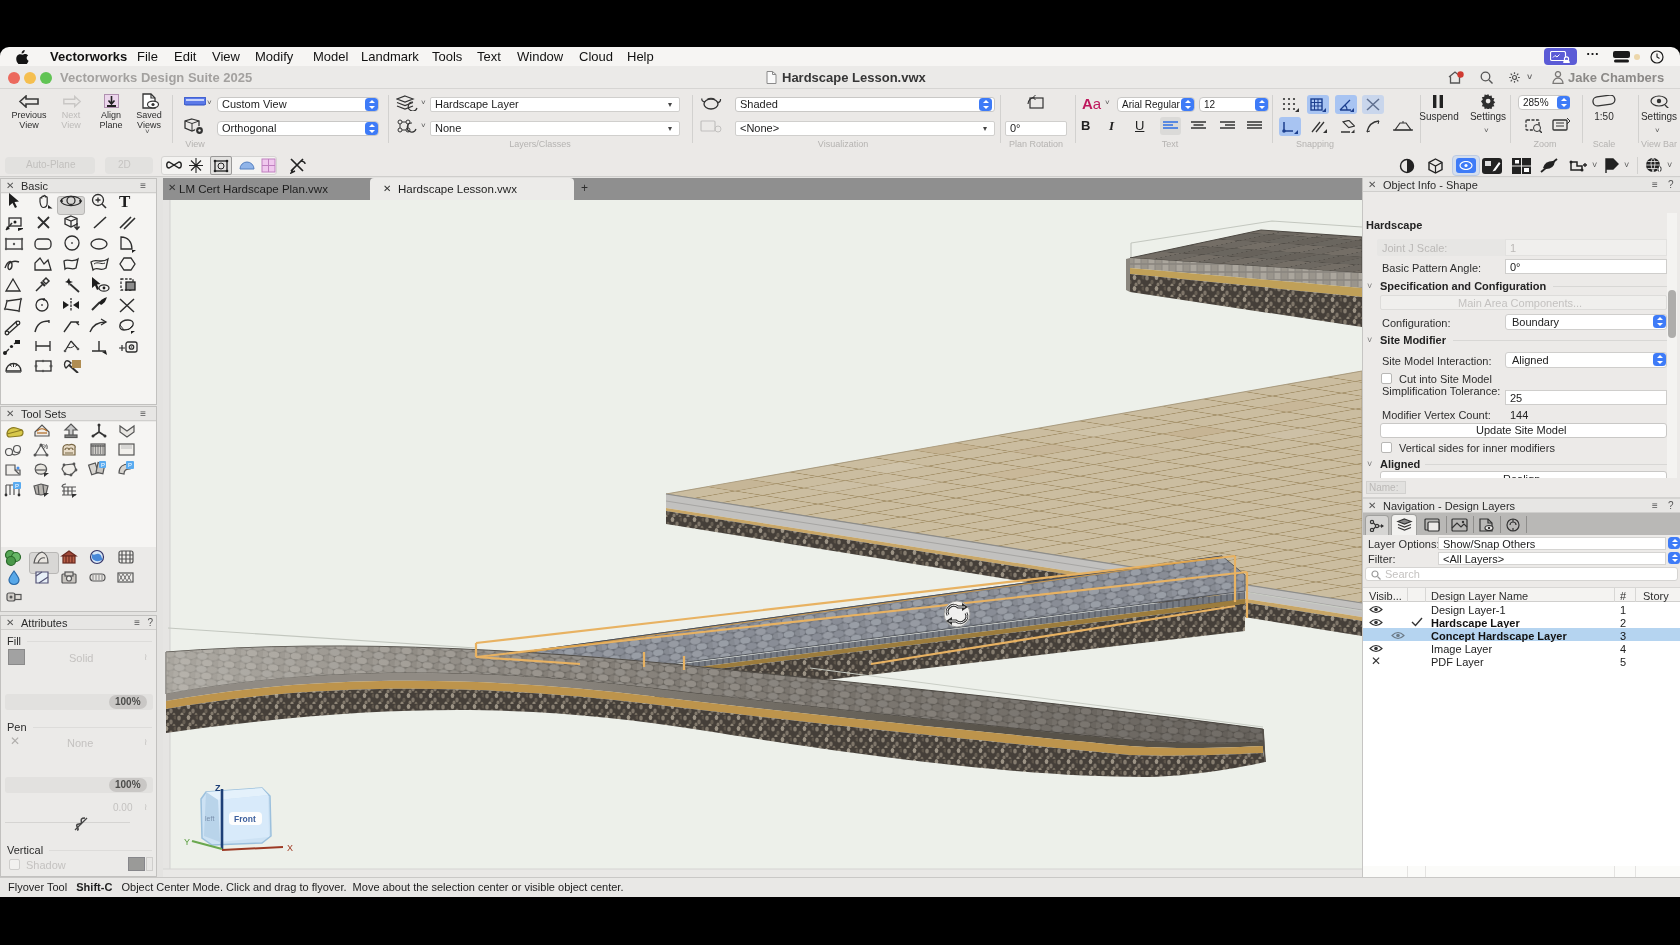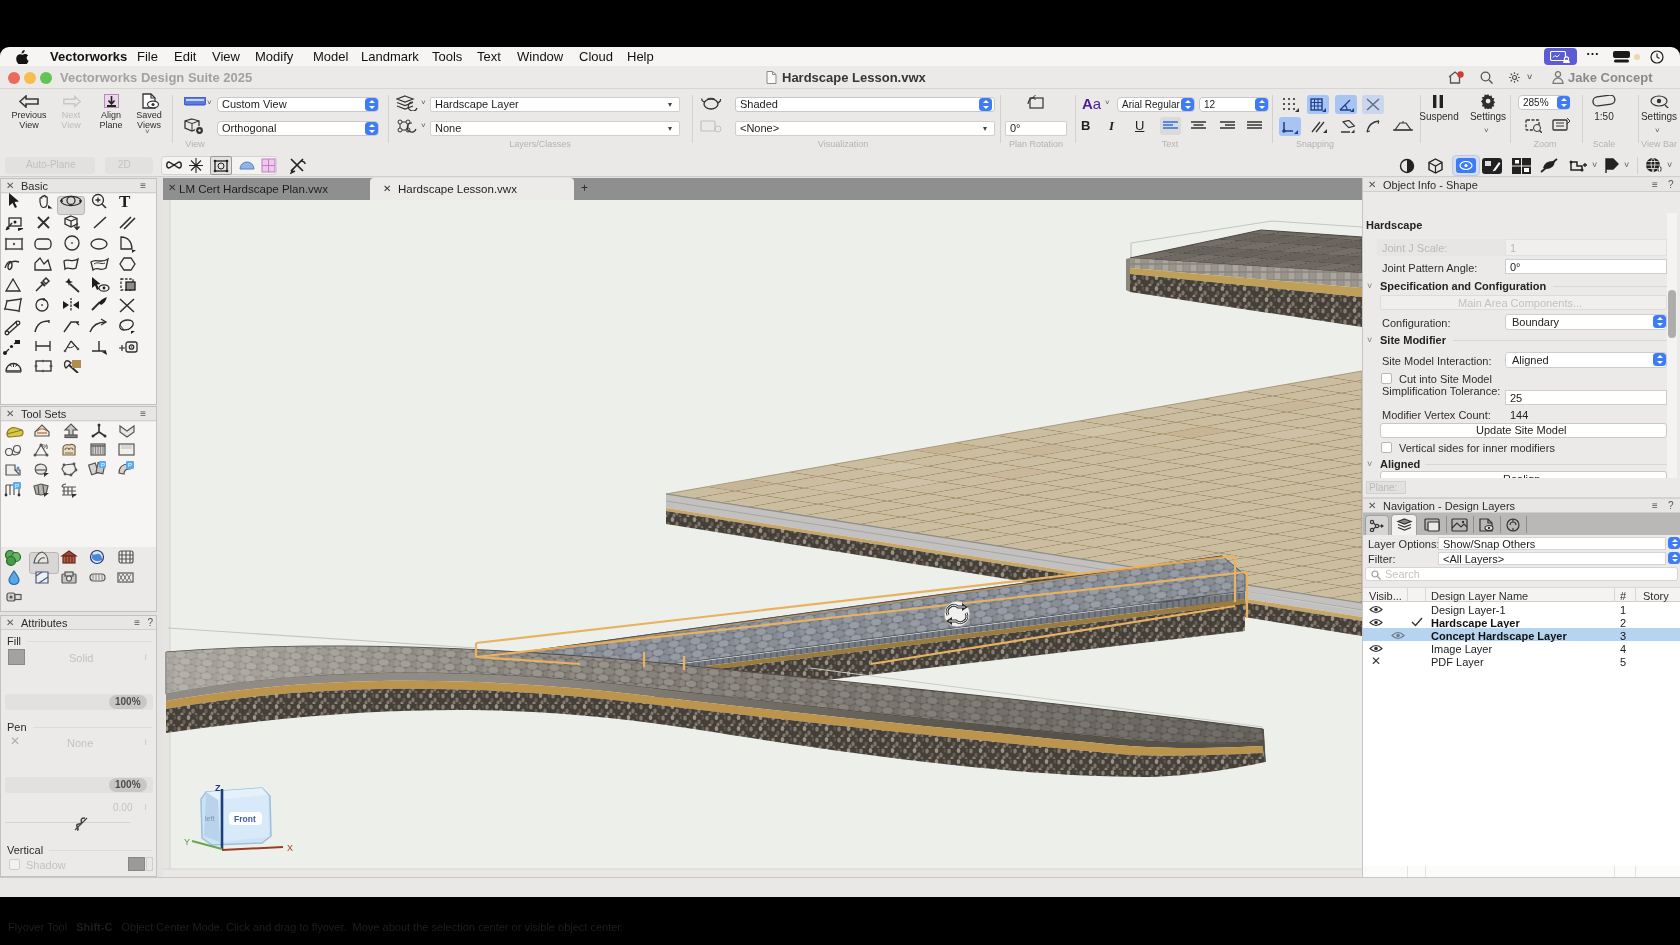--- a/index.html
+++ b/index.html
@@ -47,21 +47,21 @@
 .phead .x { position:absolute; left:5px; top:1px; color:#555; font-size:10px; }
 .phead .nm { position:absolute; left:20px; top:1px; }
 .phead .eq { position:absolute; right:10px; top:1px; color:#555; font-size:10px; letter-spacing:0; }
 .phead .q { position:absolute; right:3px; top:1px; color:#555; font-size:10px; }
 
 
 #rightcol { position:absolute; top:1px; left:1362px; width:318px; height:700px; background:#eceae8; border-left:1px solid #c6c5c3; }
 
 
 #statusbar { position:absolute; top:877px; left:0; width:1680px; height:20px; background:#e9e8e6; border-top:1px solid #c9c8c6; font-size:11px; color:#1e1e1e; }
-#statusbar span { position:absolute; top:3px;margin-top:40px; }
+#statusbar span { position:absolute; top:3px; }
 </style>
 </head>
 <body>
 <div id="page">
 
 <div id="menubar">
   <svg class="mi" style="left:16px;top:3px" width="13" height="14" viewBox="0 0 13 14">
         <path fill="#141414" d="M8.7 0c.1.9-.3 1.8-.8 2.4-.6.7-1.5 1.2-2.3 1.1-.1-.9.4-1.8.9-2.4C7.1.4 8 .0 8.7 0z"></path>
         <path fill="#141414" d="M6.4 4.2c.9 0 1.7.5 2.4.5.6 0 1.4-.6 2.6-.6.5 0 1.9.2 2.7 1.5-2.1 1.3-1.8 4.2.5 5.2-.4 1-.6 1.5-1.1 2.2-.6.9-1.4 2-2.4 2-1 0-1.3-.6-2.5-.6-1.2 0-1.6.6-2.5.6-1 0-1.8-1-2.4-1.9C2.3 11.4 1.6 8 3 5.9c.7-1.1 1.9-1.7 3.4-1.7z" transform="translate(-2,0)"></path>
       </svg>
@@ -117,21 +117,21 @@
       </svg>
   <svg class="abs" style="left:1508px;top:5px" width="13" height="13" viewBox="0 0 13 13">
         <circle cx="6.5" cy="6.5" r="2" stroke="#555" fill="none" stroke-width="1.2"></circle>
         <path d="M6.5 1.2 V3 M6.5 10 V11.8 M1.2 6.5 H3 M10 6.5 H11.8 M2.7 2.7 L4 4 M9 9 L10.3 10.3 M2.7 10.3 L4 9 M9 4 L10.3 2.7" stroke="#555" stroke-width="1.2"></path>
       </svg>
   <span class="abs" style="left:1527px;top:6px;color:#666;font-size:9px">˅</span>
   <svg class="abs" style="left:1552px;top:5px" width="12" height="13" viewBox="0 0 12 13">
         <circle cx="6" cy="3.2" r="2.6" stroke="#7a7876" fill="none" stroke-width="1.3"></circle>
         <path d="M1 12.5 a5 5.5 0 0 1 10 0z" stroke="#7a7876" fill="none" stroke-width="1.3"></path>
       </svg>
-  <span class="abs" style="left:1568px;top:4px;color:#8b8987;font-size:13px">Jake Concept</span>
+  <span class="abs" style="left:1568px;top:4px;color:#8b8987;font-size:13px">Jake Chambers</span>
 </div>
 
 <div id="toolbar1">
   <svg class="abs" style="left:18px;top:6px" width="22" height="13" viewBox="0 0 22 13">
         <path d="M8 1 L2 6.5 L8 12 V9 H20 V4 H8 z" fill="none" stroke="#3a3a3a" stroke-width="1.6"></path>
       </svg>
   <div class="btnlab" style="left:2px;top:21px;width:54px">Previous<br>View</div>
   <svg class="abs" style="left:62px;top:6px" width="20" height="13" viewBox="0 0 22 13">
         <path d="M14 1 L20 6.5 L14 12 V9 H2 V4 H14 z" fill="none" stroke="#c9c7c5" stroke-width="1.6"></path>
       </svg>
@@ -204,21 +204,21 @@
   <div class="tblab" style="left:803px;width:80px">Visualization</div>
   <div class="tbsep" style="left:1000px"></div>
   <svg class="abs" style="left:1022px;top:5px" width="26" height="17" viewBox="0 0 26 17">
         <rect x="8" y="4" width="13" height="10" fill="none" stroke="#333" stroke-width="1.2"></rect>
         <path d="M6 10 a6.5 6.5 0 0 1 6.5 -6.5" fill="none" stroke="#333" stroke-width="1.2"></path>
         <path d="M13.5 1 l-2.5 2.5 2.5 2.5" stroke="#333" fill="none"></path>
       </svg>
   <div class="field" style="left:1005px;top:32px;width:62px;border-radius:2px;border-color:#d0cfcd">0°</div>
   <div class="tblab" style="left:1000px;width:72px">Plan Rotation</div>
   <div class="tbsep" style="left:1075px"></div>
-  <span class="abs" style="left:1082px;top:6px;font-size:15px;color:#4c1d95"><b>A</b>a</span>
+  <span class="abs" style="left:1082px;top:6px;font-size:15px;color:#be185d"><b>A</b>a</span>
   <span class="abs" style="left:1105px;top:9px;font-size:8px;color:#555">˅</span>
   <div class="field" style="left:1117px;top:8px;width:78px;font-size:10px">Arial Regular</div>
   <div class="bluebadge" style="left:1181px;top:9px"></div>
   <div class="field" style="left:1199px;top:8px;width:70px;font-size:10px">12</div>
   <div class="bluebadge" style="left:1255px;top:9px"></div>
   <span class="abs" style="left:1081px;top:29px;font-size:13px;color:#222;font-weight:bold">B</span>
   <span class="abs" style="left:1109px;top:29px;font-size:13px;color:#222;font-style:italic;font-family:'Liberation Serif',serif"><b>I</b></span>
   <span class="abs" style="left:1135px;top:29px;font-size:13px;color:#222;text-decoration:underline">U</span>
   <div class="abs" style="left:1160px;top:28px;width:21px;height:18px;background:#dbdad8;border-radius:3px"></div>
   <svg class="abs" style="left:1163px;top:32px" width="15" height="10" viewBox="0 0 15 10">
@@ -1002,21 +1002,21 @@
       <span class="abs" style="left:20px;top:1px;font-size:11px;color:#2b2b2b">Object Info - Shape</span>
       <span class="abs" style="left:289px;top:1px;color:#555;font-size:10px">≡</span>
       <span class="abs" style="left:305px;top:1px;color:#555;font-size:10px">?</span>
     </div>
     <div class="abs" style="left:0;top:35px;width:318px;height:284px;background:#eceae8">
       <span class="abs" style="left:3px;top:6px;font-size:11px;font-weight:bold;color:#222">Hardscape</span>
       <div class="abs" style="left:14px;top:26px;width:290px;height:17px;background:#e7e6e4;border-radius:2px"></div>
       <div class="abs" style="left:142px;top:26px;width:162px;height:17px;background:#f0efed;border:1px solid #e2e1df"></div>
       <span class="abs" style="left:19px;top:29px;font-size:11px;color:#bbb9b7">Joint J Scale:</span>
       <span class="abs" style="left:147px;top:29px;font-size:11px;color:#bbb9b7">1</span>
-      <span class="abs" style="left:19px;top:49px;font-size:11px;color:#2e2e2e">Joint Pattern Angle:</span>
+      <span class="abs" style="left:19px;top:49px;font-size:11px;color:#2e2e2e">Basic Pattern Angle:</span>
       <div class="abs" style="left:142px;top:46px;width:162px;height:15px;background:#fff;border:1px solid #cfcecc"></div>
       <span class="abs" style="left:147px;top:48px;font-size:11px;color:#222">0°</span>
       <span class="abs" style="left:4px;top:68px;font-size:9px;color:#777">˅</span>
       <span class="abs" style="left:17px;top:67px;font-size:11px;font-weight:bold;color:#222">Specification and Configuration</span>
       <div class="abs" style="left:190px;top:73px;width:114px;height:1px;background:#d8d7d5"></div>
       <div class="abs" style="left:17px;top:82px;width:287px;height:15px;background:#f0efed;border:1px solid #dddcda;border-radius:2px"></div>
       <span class="abs" style="left:95px;top:84px;font-size:11px;color:#c4c2c0">Main Area Components...</span>
       <span class="abs" style="left:19px;top:104px;font-size:11px;color:#2e2e2e">Configuration:</span>
       <div class="abs" style="left:142px;top:101px;width:162px;height:16px;background:#fff;border:1px solid #cfcecc;border-radius:3px"></div>
       <span class="abs" style="left:149px;top:103px;font-size:11px;color:#222">Boundary</span>
@@ -1040,21 +1040,21 @@
       <div class="abs" style="left:18px;top:229px;width:11px;height:11px;background:#fff;border:1px solid #b8b7b5;border-radius:2px"></div>
       <span class="abs" style="left:36px;top:229px;font-size:11px;color:#2e2e2e">Vertical sides for inner modifiers</span>
       <span class="abs" style="left:4px;top:246px;font-size:9px;color:#777">˅</span>
       <span class="abs" style="left:17px;top:245px;font-size:11px;font-weight:bold;color:#222">Aligned</span>
       <div class="abs" style="left:62px;top:251px;width:242px;height:1px;background:#d8d7d5"></div>
       <div class="abs" style="left:17px;top:258px;width:287px;height:15px;background:#fff;border:1px solid #c9c8c6;border-radius:3px"></div>
       <span class="abs" style="left:140px;top:260px;font-size:11px;color:#222">Realign</span>
     </div>
     <div class="abs" style="left:0;top:300px;width:318px;height:19px;background:#eceae8">
       <div class="abs" style="left:3px;top:3px;width:40px;height:13px;background:#e2e1df;border:1px solid #d2d1cf"></div>
-      <span class="abs" style="left:6px;top:4px;font-size:10px;color:#bbb9b7">Plane:</span>
+      <span class="abs" style="left:6px;top:4px;font-size:10px;color:#bbb9b7">Name:</span>
     </div>
 
     <div class="abs" style="left:304px;top:35px;width:10px;height:265px;background:#f4f3f1"></div>
     <div class="abs" style="left:305px;top:112px;width:8px;height:48px;background:#aeadab;border-radius:4px"></div>
     <div class="abs" style="left:0;top:319px;width:318px;height:2px;background:#d4d3d1"></div>
 
     <div class="abs" style="left:0;top:321px;width:318px;height:14px;background:#e7e6e4;border-bottom:1px solid #cfcecc">
       <span class="abs" style="left:5px;top:1px;color:#555;font-size:10px">✕</span>
       <span class="abs" style="left:20px;top:1px;font-size:11px;color:#2b2b2b">Navigation - Design Layers</span>
       <span class="abs" style="left:289px;top:1px;color:#555;font-size:10px">≡</span>

